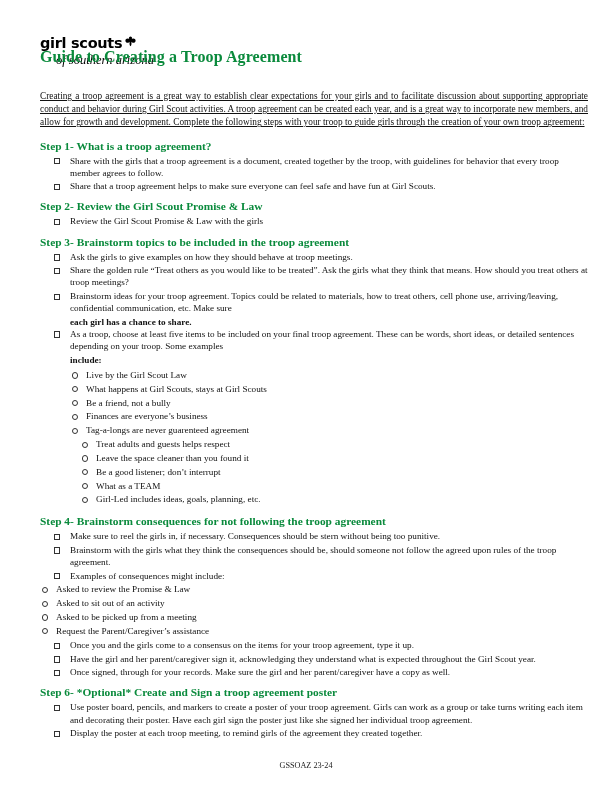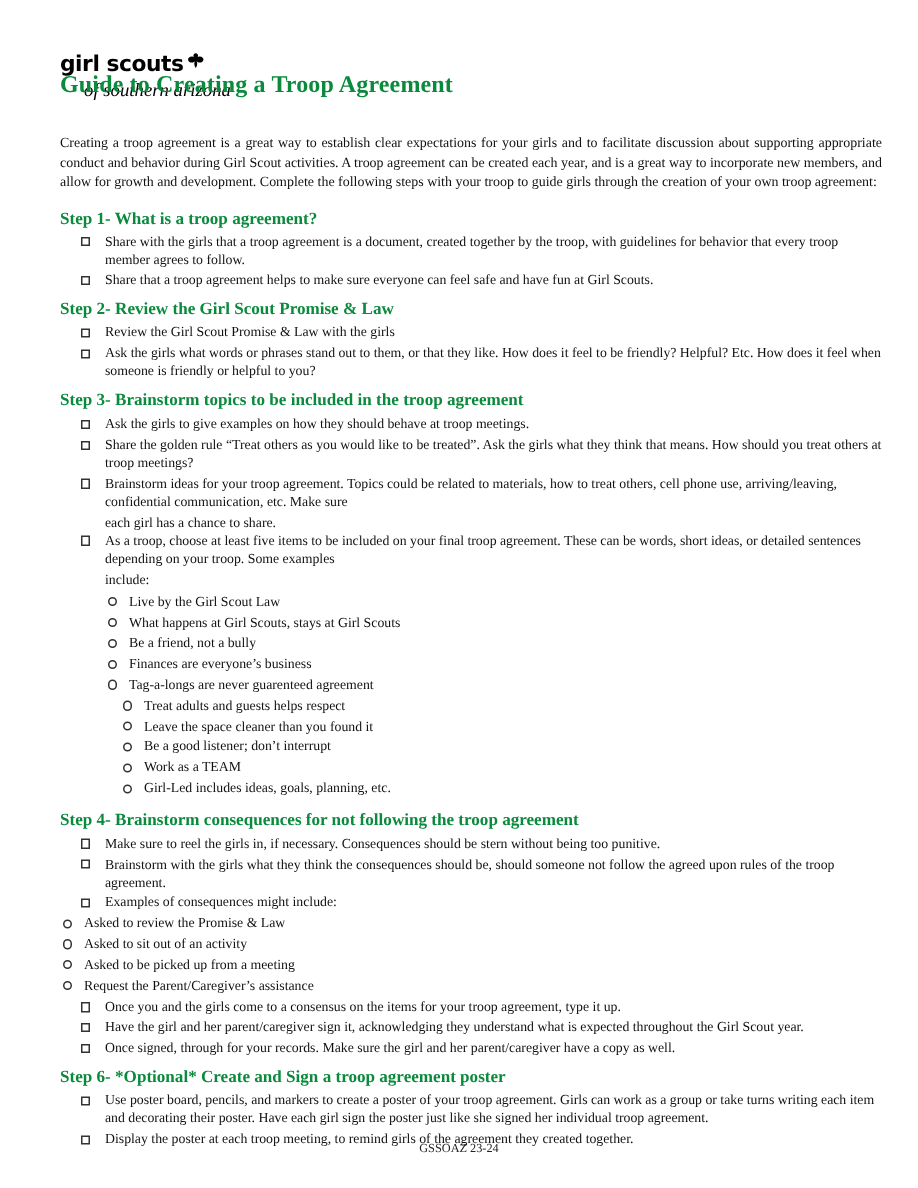--- a/index.html
+++ b/index.html
@@ -72,20 +72,21 @@
   }
 
   
   .intro {
     font-size: 9.3px;
     line-height: 1.42;
     text-align: justify;
     margin-top: 6px;
     margin-bottom: 10px;
     color: #111;
+    text-decoration: underline;
   }
 
   
   .step {
     margin-bottom: 2px;
   }
   .step-heading {
     font-family: "Liberation Serif", serif;
     font-weight: bold;
     font-size: 11.4px;
@@ -159,20 +160,21 @@
   }
   .two-col .col:last-child {
     padding-left: 10px;
   }
 
   .cont-line {
     font-size: 9.2px;
     line-height: 1.32;
     padding-left: 30px;
     color: #111;
+    font-weight: bold;
   }
 
   
   .footer {
     position: absolute;
     bottom: 22px;
     left: 0;
     right: 0;
     text-align: center;
     font-size: 8.2px;
@@ -204,21 +206,20 @@
     <ul class="bullets">
       <li>Share with the girls that a troop agreement is a document, created together by the troop, with guidelines for behavior that every troop member agrees to follow.</li>
       <li>Share that a troop agreement helps to make sure everyone can feel safe and have fun at Girl Scouts.</li>
     </ul>
   </div>
 
   <div class="step">
     <div class="step-heading">Step 2- Review the Girl Scout Promise &amp; Law</div>
     <ul class="bullets">
       <li>Review the Girl Scout Promise &amp; Law with the girls</li>
-      <li>Ask the girls what words or phrases stand out to them, or that they like. How does it feel to be friendly? Helpful? Etc. How does it feel when someone is friendly or helpful to you?</li>
     </ul>
   </div>
 
   <div class="step">
     <div class="step-heading">Step 3- Brainstorm topics to be included in the troop agreement</div>
     <ul class="bullets">
       <li>Ask the girls to give examples on how they should behave at troop meetings.</li>
       <li>Share the golden rule “Treat others as you would like to be treated”. Ask the girls what they think that means. How should you treat others at troop meetings?</li>
       <li>Brainstorm ideas for your troop agreement. Topics could be related to materials, how to treat others, cell phone use, arriving/leaving, confidential communication, etc. Make sure</li>
     </ul>
@@ -236,21 +237,21 @@
           <li>Be a friend, not a bully</li>
           <li>Finances are everyone’s business</li>
           <li>Tag-a-longs are never guarenteed agreement</li>
         </ul>
       </div>
       <div class="col">
         <ul class="circle-bullets">
           <li>Treat adults and guests helps respect</li>
           <li>Leave the space cleaner than you found it</li>
           <li>Be a good listener; don’t interrupt</li>
-          <li>Work as a TEAM</li>
+          <li>What as a TEAM</li>
           <li>Girl-Led includes ideas, goals, planning, etc.</li>
         </ul>
       </div>
     </div>
   </div>
 
   <div class="step">
     <div class="step-heading">Step 4- Brainstorm consequences for not following the troop agreement</div>
     <ul class="bullets">
       <li>Make sure to reel the girls in, if necessary. Consequences should be stern without being too punitive.</li>

